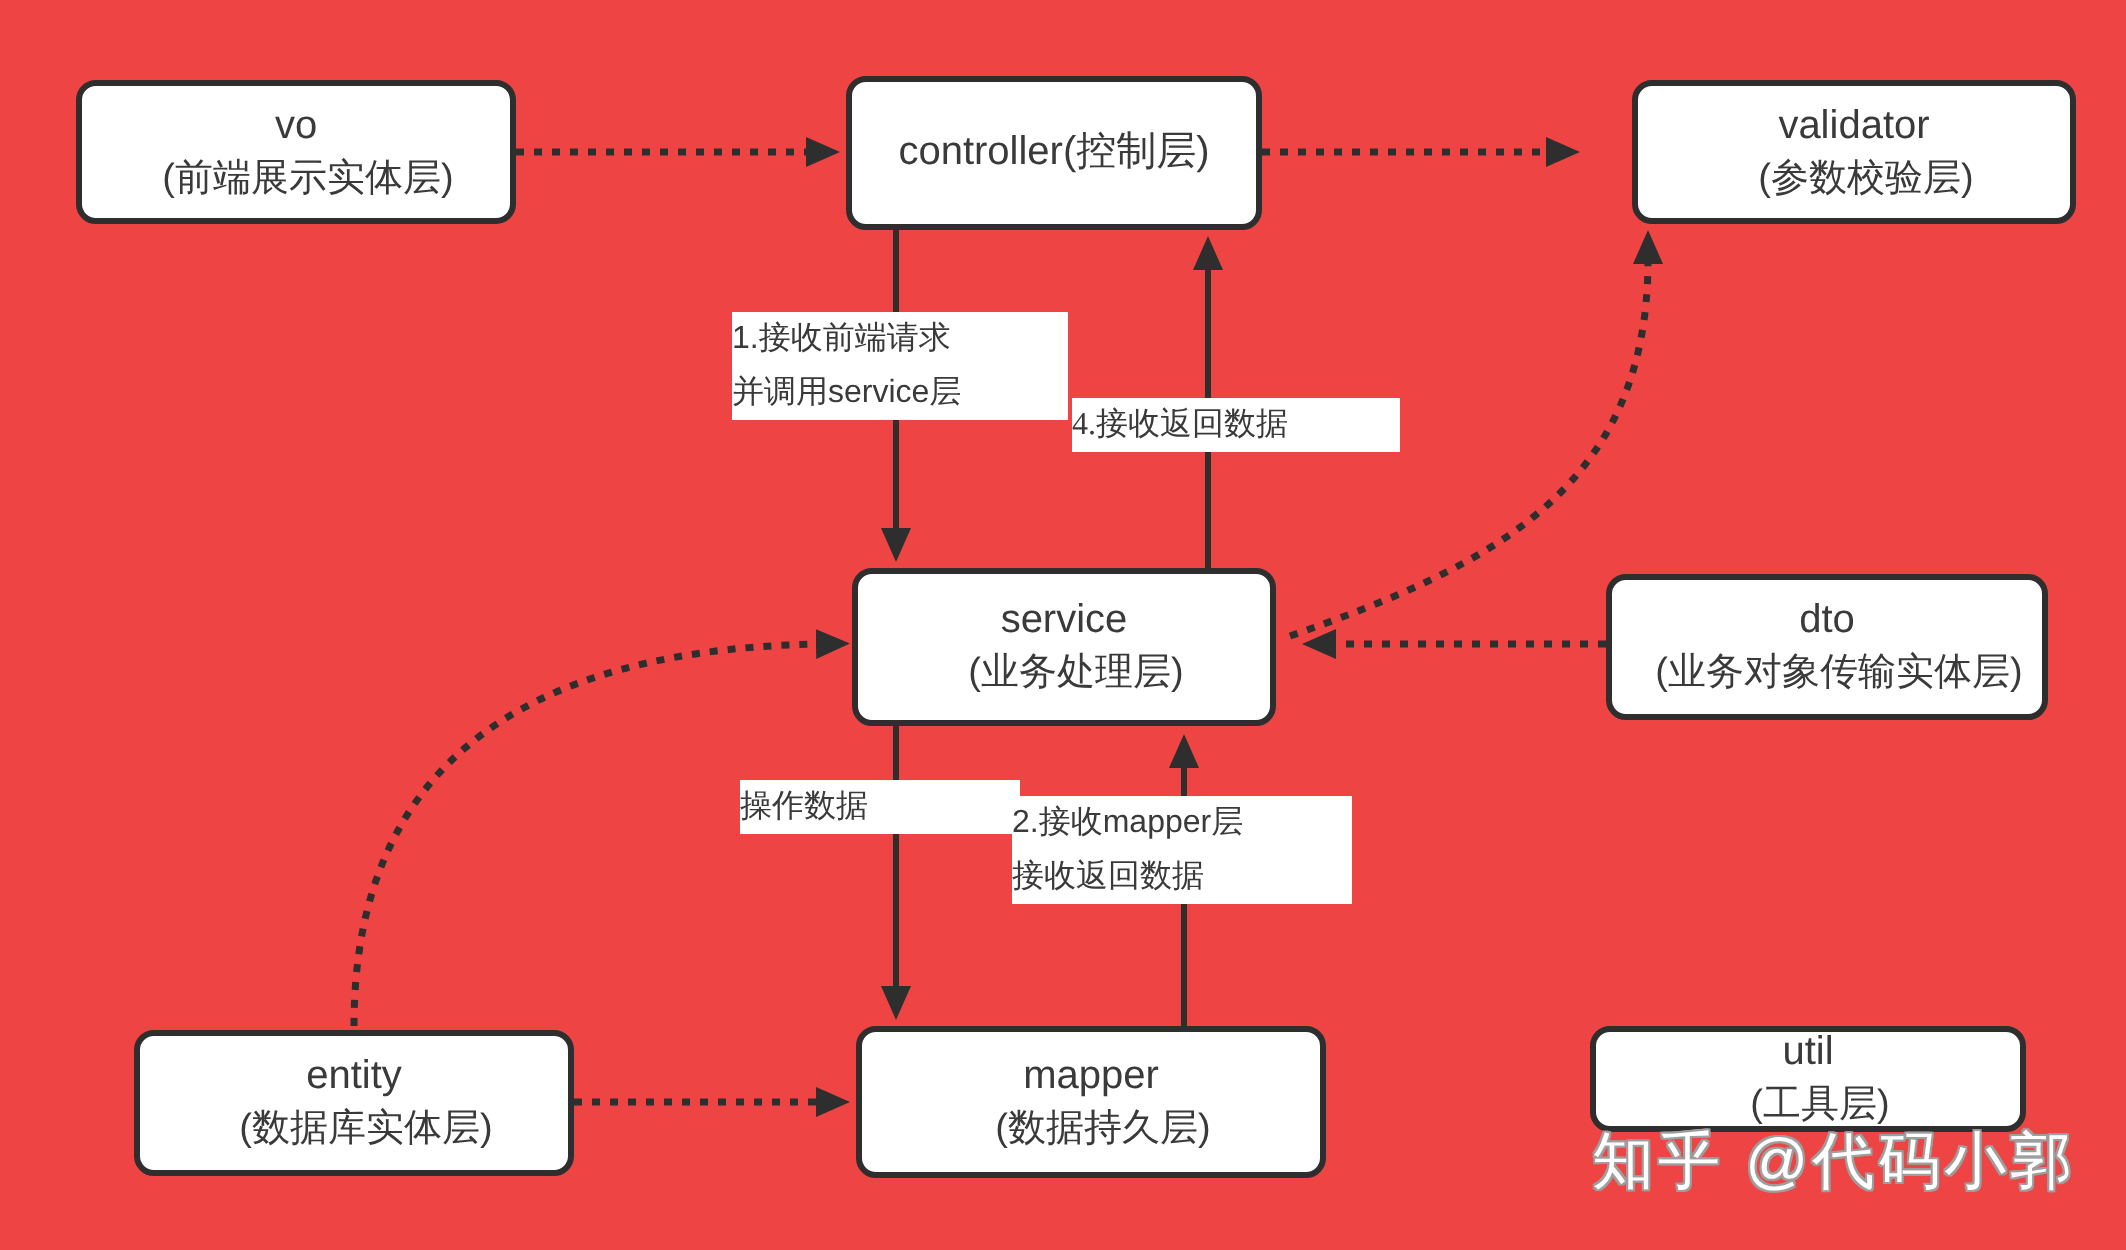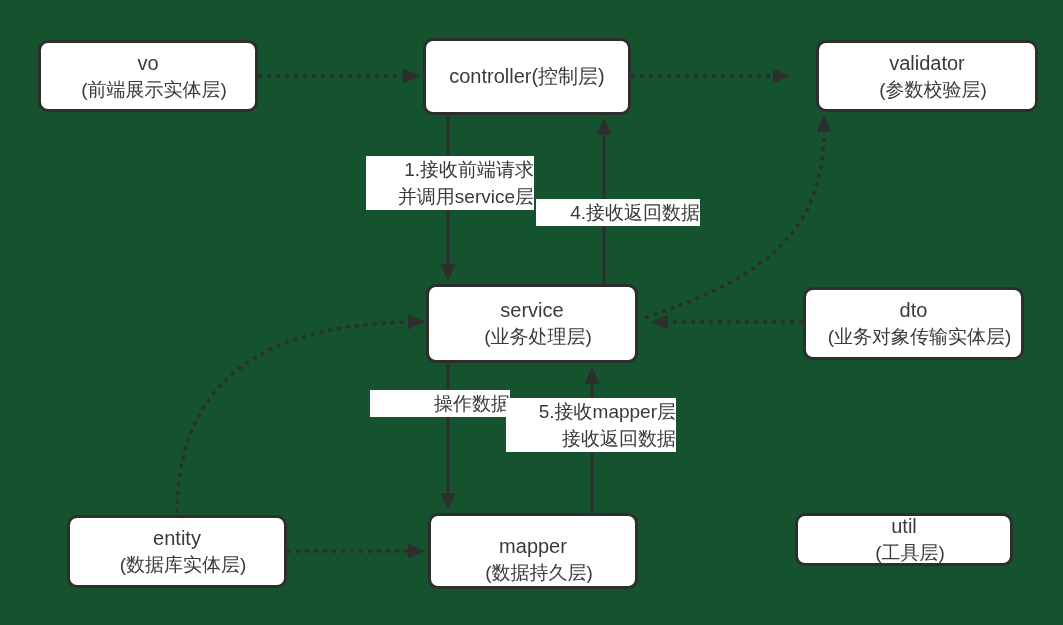--- a/index.html
+++ b/index.html
@@ -1,56 +1,56 @@
 <!DOCTYPE html>
 <html><head>
 <meta charset="utf-8">
 <style>
   html,body { margin:0; padding:0; background:#ffffff; }
   #canvas {
     position:relative;
     width:1063px; height:625px;
-    background:#14532d;
+    background:#ef4444;
     font-family:"Liberation Sans","DejaVu Sans",sans-serif;
     overflow:hidden;
   }
   #edges { position:absolute; left:0; top:0; width:1063px; height:625px; }
   .box {
     position:absolute;
     background:#ffffff;
     border:3px solid #2e2e2e;
     border-radius:10px;
     display:flex; flex-direction:column;
     align-items:center; justify-content:center;
     color:#3a3a3a;
     box-sizing:border-box;
   }
   .box .title    { font-size:20px; line-height:27px; white-space:nowrap; }
   .box .subtitle { font-size:19px; line-height:26px; white-space:nowrap;margin-left:12px; }
   .edge-label {
     position:absolute;
     background:#ffffff;
-    text-align:right;
-    font-size:19px;
+    text-align:left;
+    font-size:16px;
     line-height:27px;
     color:#3a3a3a;
     white-space:nowrap;
   }
   
   #node-vo         { left:38px;  top:40px;  width:220px; height:72px; }
   #node-controller { left:423px; top:38px;  width:208px; height:77px; }
   #node-validator  { left:816px; top:40px;  width:222px; height:72px; }
   #node-service    { left:426px; top:284px; width:212px; height:79px; }
   #node-dto        { left:803px; top:287px; width:221px; height:73px; }
   #node-entity     { left:67px;  top:515px; width:220px; height:73px; }
-  #node-mapper     { left:428px; top:513px; width:210px; height:76px;justify-content:flex-end; }
+  #node-mapper     { left:428px; top:513px; width:235px; height:76px; }
   #node-util       { left:795px; top:513px; width:218px; height:53px; }
   
   #label-step1 { left:366px; top:156px; width:168px; }
-  #label-step4 { left:536px; top:199px; width:164px; }
+  #label-step4 { left:536px; top:199px; width:164px;font-family:Liberation Serif, serif; }
   #label-step2 { left:370px; top:390px; width:140px; }
   #label-step3 { left:506px; top:398px; width:170px; }
   .watermark {
     position:absolute;
     left:796px; top:560px;
     width:260px;
     font-size:31px;
     letter-spacing:2px;
     color:#ffffff;
     text-shadow:
@@ -130,18 +130,19 @@
     <div>1.接收前端请求</div>
     <div>并调用service层</div>
   </div>
   <div class="edge-label" id="label-step4">
     <div>4.接收返回数据</div>
   </div>
   <div class="edge-label" id="label-step2">
     <div>操作数据</div>
   </div>
   <div class="edge-label" id="label-step3">
-    <div>5.接收mapper层</div>
+    <div>2.接收mapper层</div>
     <div>接收返回数据</div>
   </div>
 
+  <div class="watermark">知乎 @代码小郭</div>
 
 </div>
 
 </body></html>

